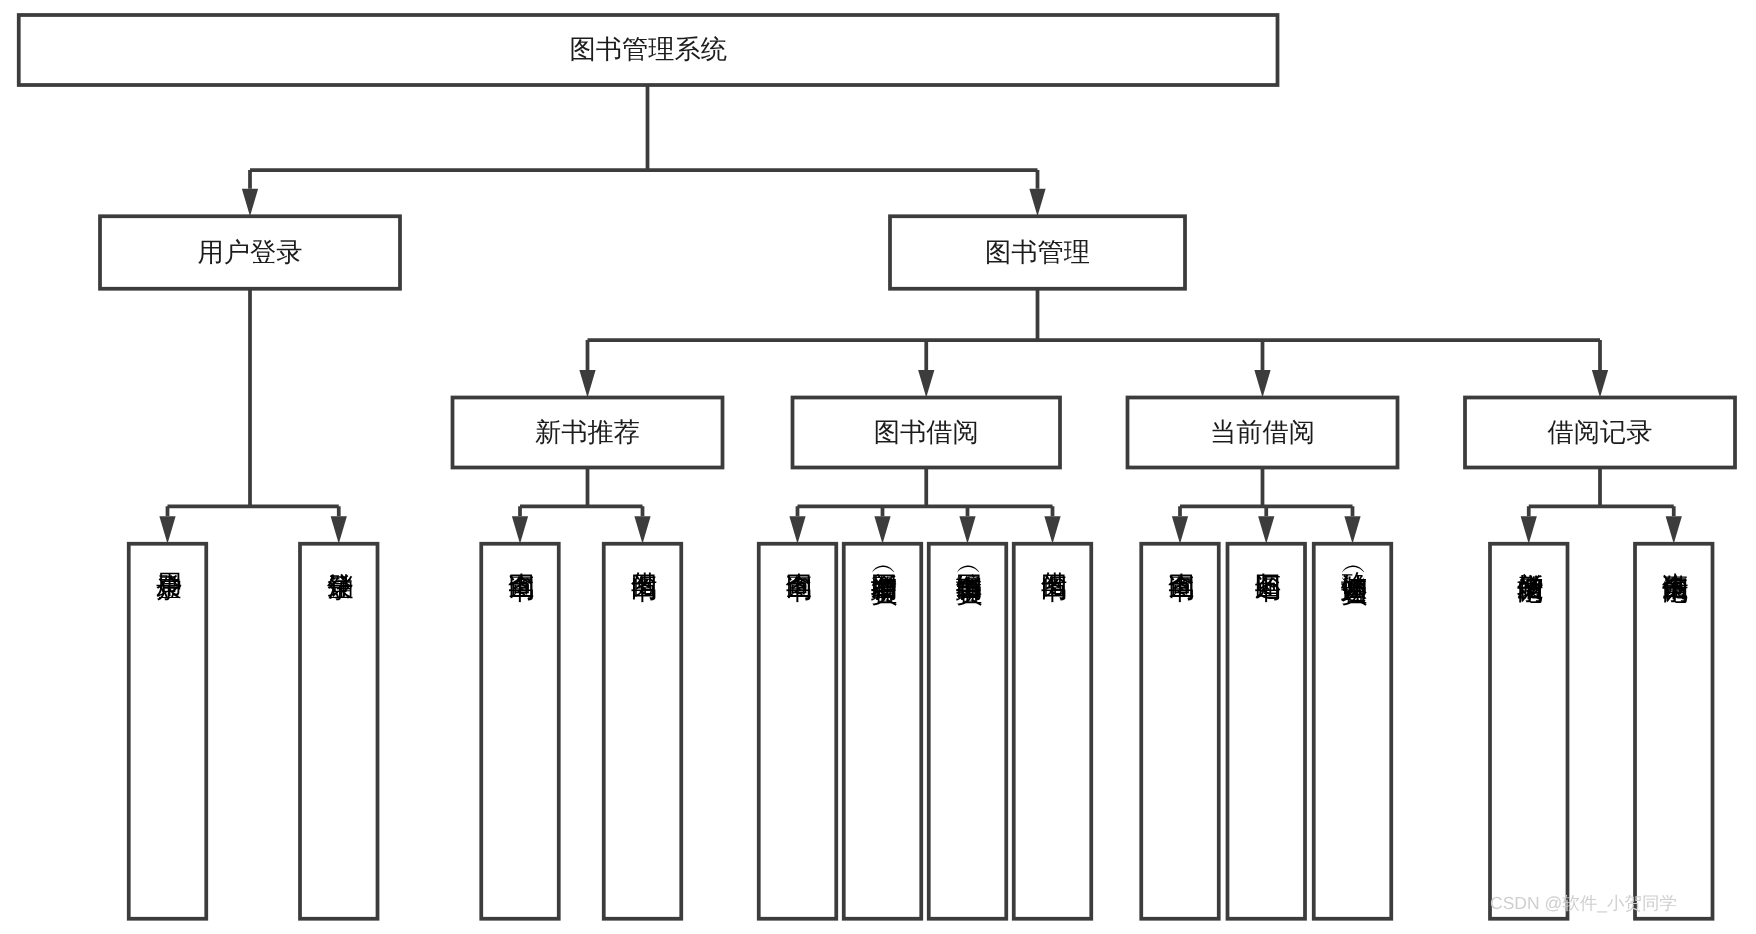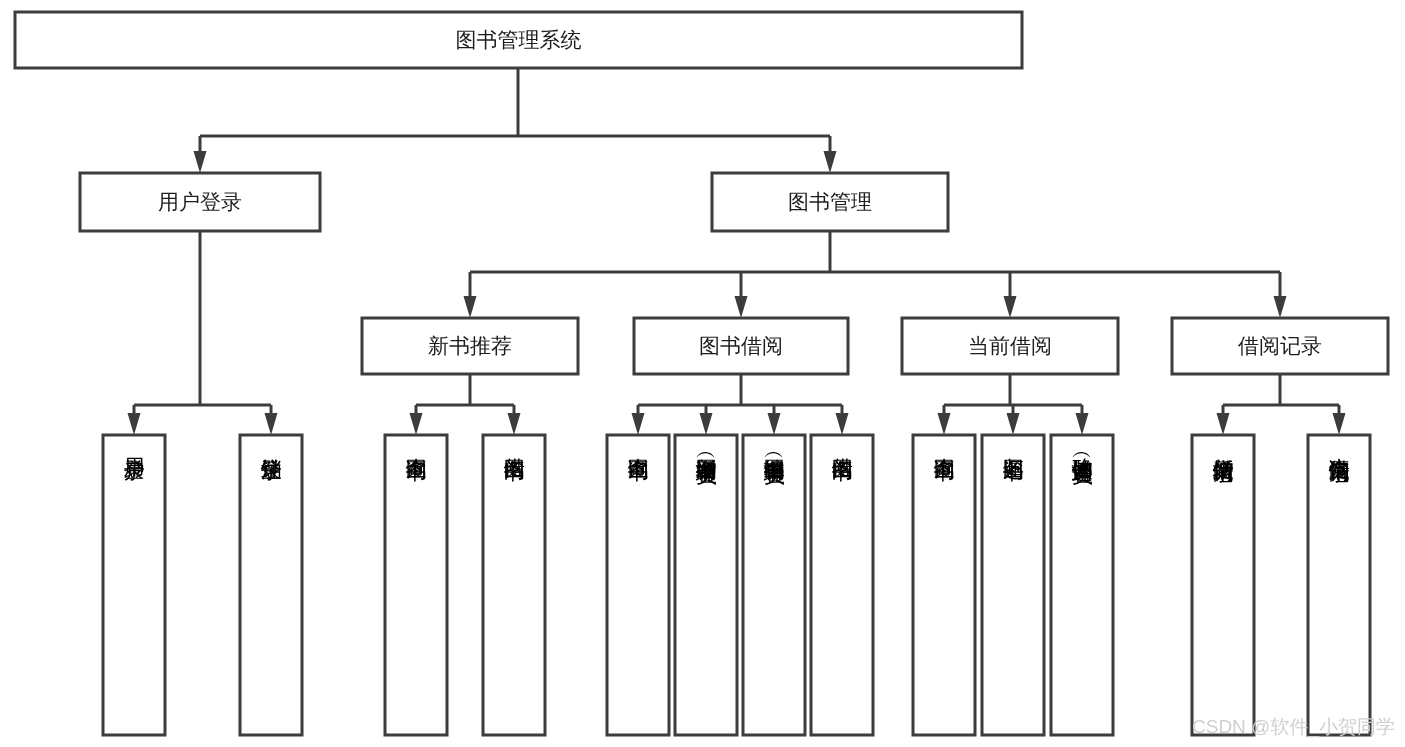--- a/index.html
+++ b/index.html
@@ -65,21 +65,21 @@
     display: flex;
     align-items: flex-start;
     justify-content: center;
     padding-top: 6px;
     box-sizing: border-box;
   }
   .watermark {
     position: absolute;
     color: #cfcfcf;
     font-family: "Liberation Sans", "DejaVu Sans", sans-serif;
-    font-size: 19px;
+    font-size: 14px;
     white-space: nowrap;
     pointer-events: none;
     left: 1192px;
     top: 714px;
   }
 </style>
 </head>
 <body>
 
 <div id="diagram-root">

